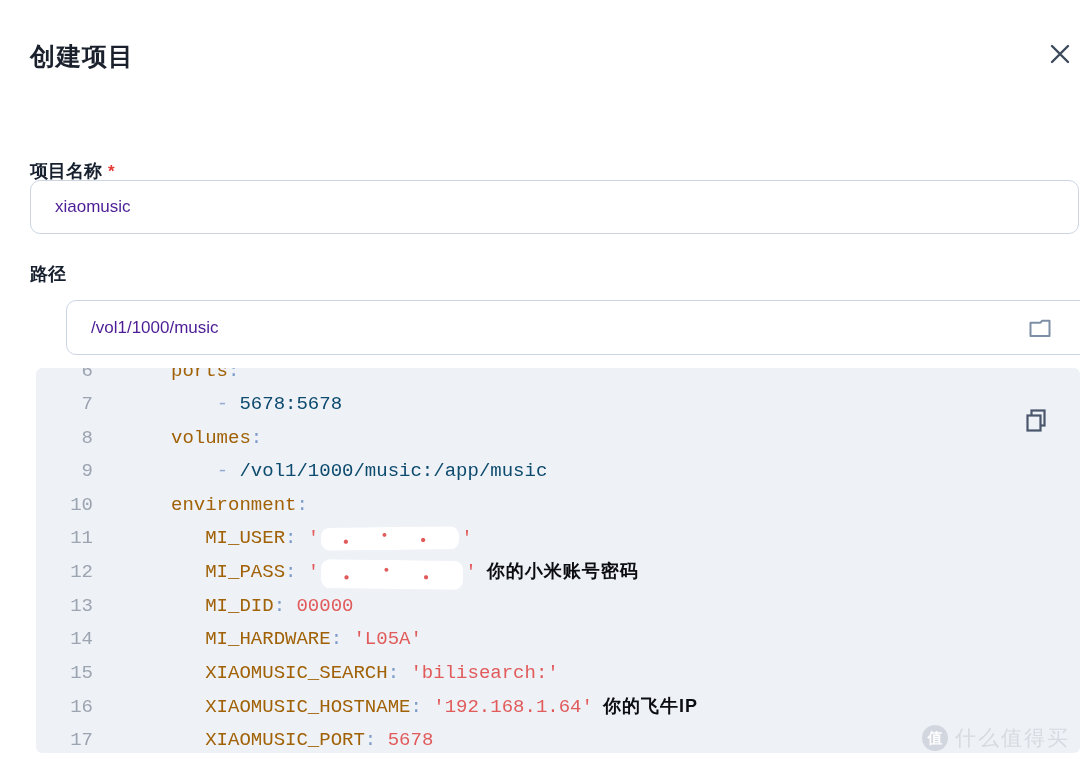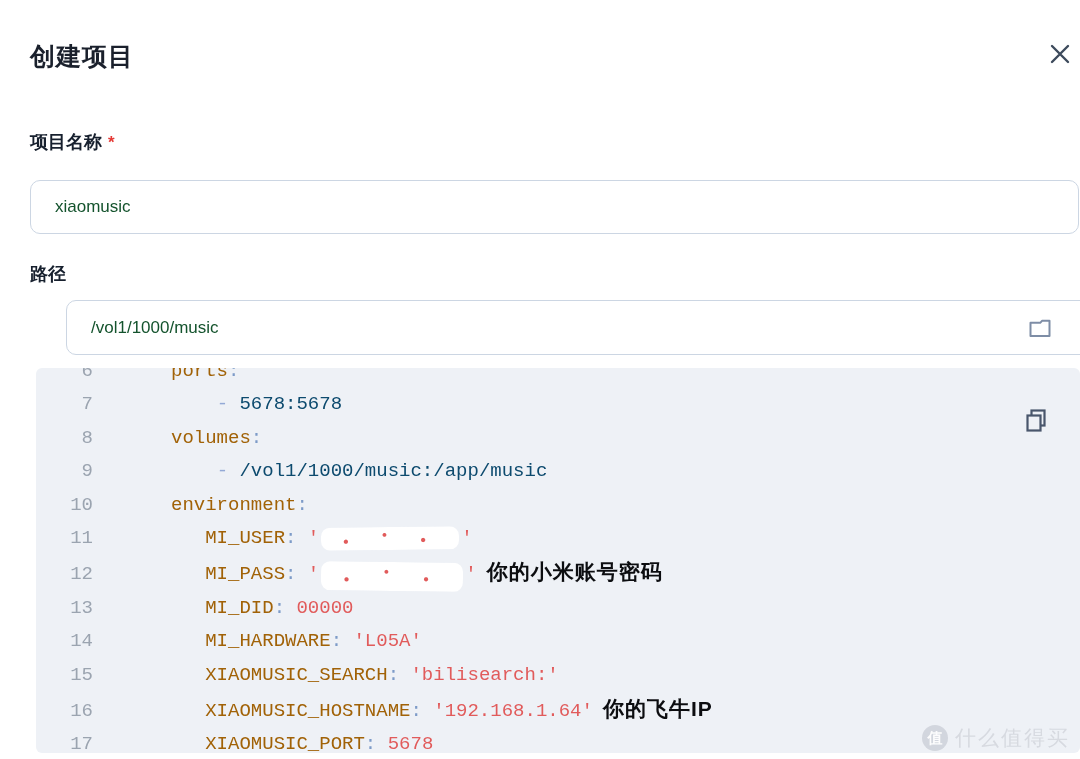--- a/index.html
+++ b/index.html
@@ -15,27 +15,27 @@
   }
   .close-btn {
     position:absolute; left:1046px; top:41px; width:28px; height:28px;
     display:flex; align-items:center; justify-content:center;
     background:none; border:none; cursor:pointer; padding:0;
   }
   
   .field-label {
     position:absolute; left:30px; font-size:18px; font-weight:700; color:#17202e;
   }
-  .lbl-name { top:130px; }
+  .lbl-name { top:159px; }
   .lbl-path { top:262px; }
   .req-star { color:#e53935; font-weight:700; margin-left:6px; font-size:17px; }
   .text-input {
     position:absolute; left:30px; width:1049px; height:54px;
     border:1px solid #ccd6e3; border-radius:10px; background:#fff;
-    font-size:17px; color:#14532d; padding:0 44px 0 24px;
+    font-size:17px; color:#4c1d95; padding:0 44px 0 24px;
     font-family:"Liberation Sans", sans-serif; outline:none;
   }
   .inp-name { top:180px; }
   .path-wrap { position:absolute; left:30px; top:300px; width:1049px; height:55px; }
   .path-wrap .text-input { position:absolute; left:0; top:0; width:100%; height:55px;margin-left:36px; }
   .folder-btn {
     position:absolute; right:26px; top:16px; width:26px; height:24px;
     background:none; border:none; cursor:pointer; padding:0;
   }
   
@@ -58,21 +58,21 @@
     color:#9ba4b0; font-family:"Liberation Mono","DejaVu Sans Mono", monospace;
   }
   .sg-txt   { color:#5b6575; }
   .sg-key   { color:#a16207; }
   .sg-colon { color:#7d9bc8; }
   .sg-dash  { color:#93a9d6; }
   .sg-blue  { color:#0c4a6e; }
   .sg-red   { color:#e15b5b; }
   .sg-note  {
     font-family:"Liberation Sans", sans-serif; font-weight:700;
-    font-size:21px; color:#0c0d10; letter-spacing:1px; margin-left:10px;margin-top:28px;
+    font-size:18px; color:#0c0d10; letter-spacing:1px; margin-left:10px;margin-top:28px;
   }
   .sg-redact {
     display:inline-block; vertical-align:middle; border-radius:9px;
     background:
       radial-gradient(circle at 18% 62%, #e15b5b 0 1.6px, rgba(0,0,0,0) 2.6px),
       radial-gradient(circle at 46% 34%, #e15b5b 0 1.4px, rgba(0,0,0,0) 2.4px),
       radial-gradient(circle at 74% 58%, #e15b5b 0 1.6px, rgba(0,0,0,0) 2.6px),
       #ffffff;
   }
   .sg-redact.va { width:138px; height:23px; transform:rotate(-0.6deg); margin:0 2px; }

